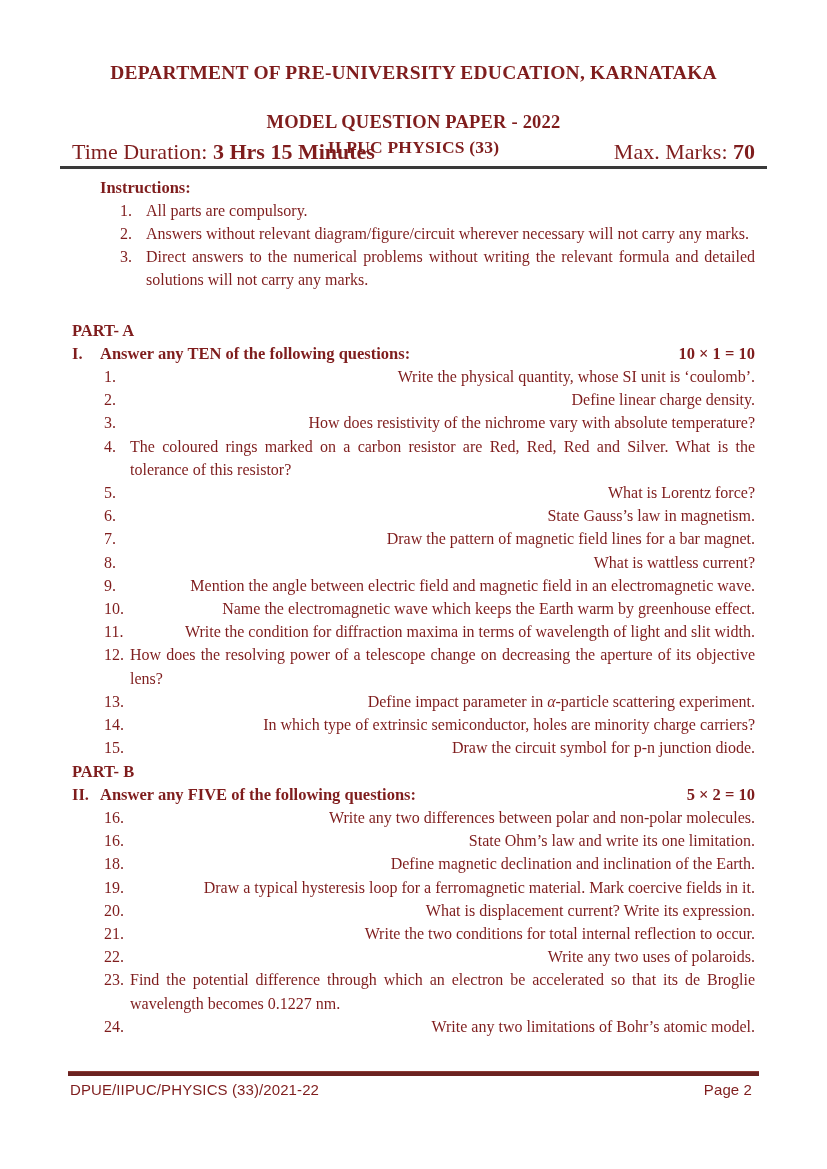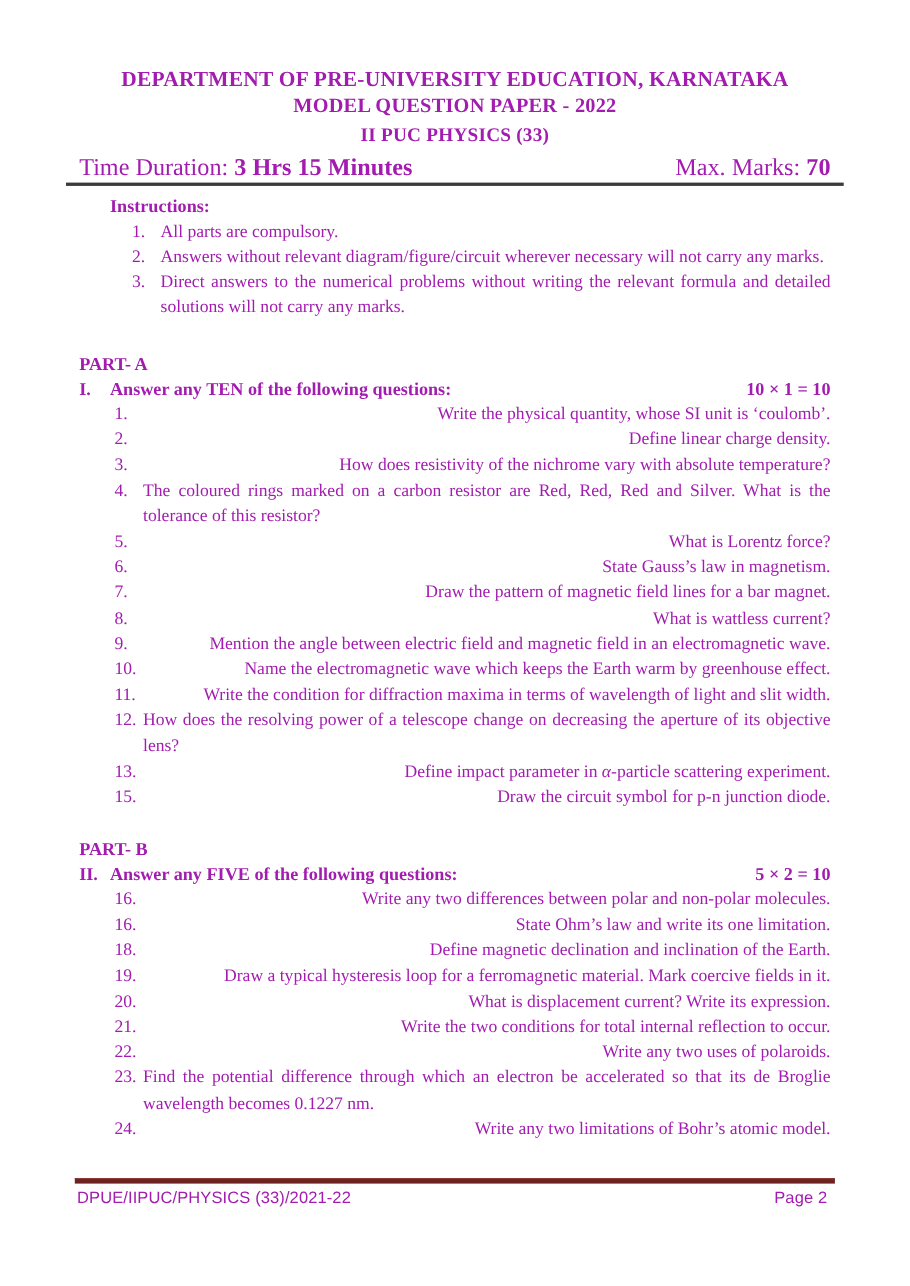--- a/index.html
+++ b/index.html
@@ -7,38 +7,38 @@
     padding: 0;
     background: #ffffff;
   }
   .page {
     position: relative;
     width: 827px;
     height: 1169px;
     margin: 0 auto;
     background: #ffffff;
     font-family: "Liberation Serif", "DejaVu Serif", serif;
-    color: #a21caf;
+    color: #7f1d1d;
     overflow: hidden;
   }
 
   
   .header-block {
     position: absolute;
     left: 0;
     right: 0;
     top: 60px;
     text-align: center;
   }
   .title-line {
     font-weight: bold;
     letter-spacing: 0.2px;
   }
   .title-1 { font-size: 19.5px; line-height: 25px; }
-  .title-2 { font-size: 18.5px; line-height: 25px; }
+  .title-2 { font-size: 18.5px; line-height: 25px; margin-top: 25px; }
   .title-3 { font-size: 17.5px; line-height: 25px; }
 
   .meta-row {
     position: absolute;
     left: 72px;
     right: 72px;
     top: 139px;
     display: flex;
     justify-content: space-between;
     align-items: baseline;
@@ -268,20 +268,24 @@
       </li>
       <li class="q-item">
         <span class="q-num">12.</span>
         <span class="q-text">How does the resolving power of a telescope change on decreasing the aperture of its objective lens?</span>
       </li>
       <li class="q-item">
         <span class="q-num">13.</span>
         <span class="q-text nojustify">Define impact parameter in <span class="ital">α</span>-particle scattering experiment.</span>
       </li>
       <li class="q-item">
+        <span class="q-num">14.</span>
+        <span class="q-text nojustify">In which type of extrinsic semiconductor, holes are minority charge carriers?</span>
+      </li>
+      <li class="q-item">
         <span class="q-num">15.</span>
         <span class="q-text nojustify">Draw the circuit symbol for p-n junction diode.</span>
       </li>
     </ul>
   </div>
 
   <div class="part-b-block">
     <div class="part-heading">PART- B</div>
     <div class="section-row">
       <span class="section-roman">II.</span>

